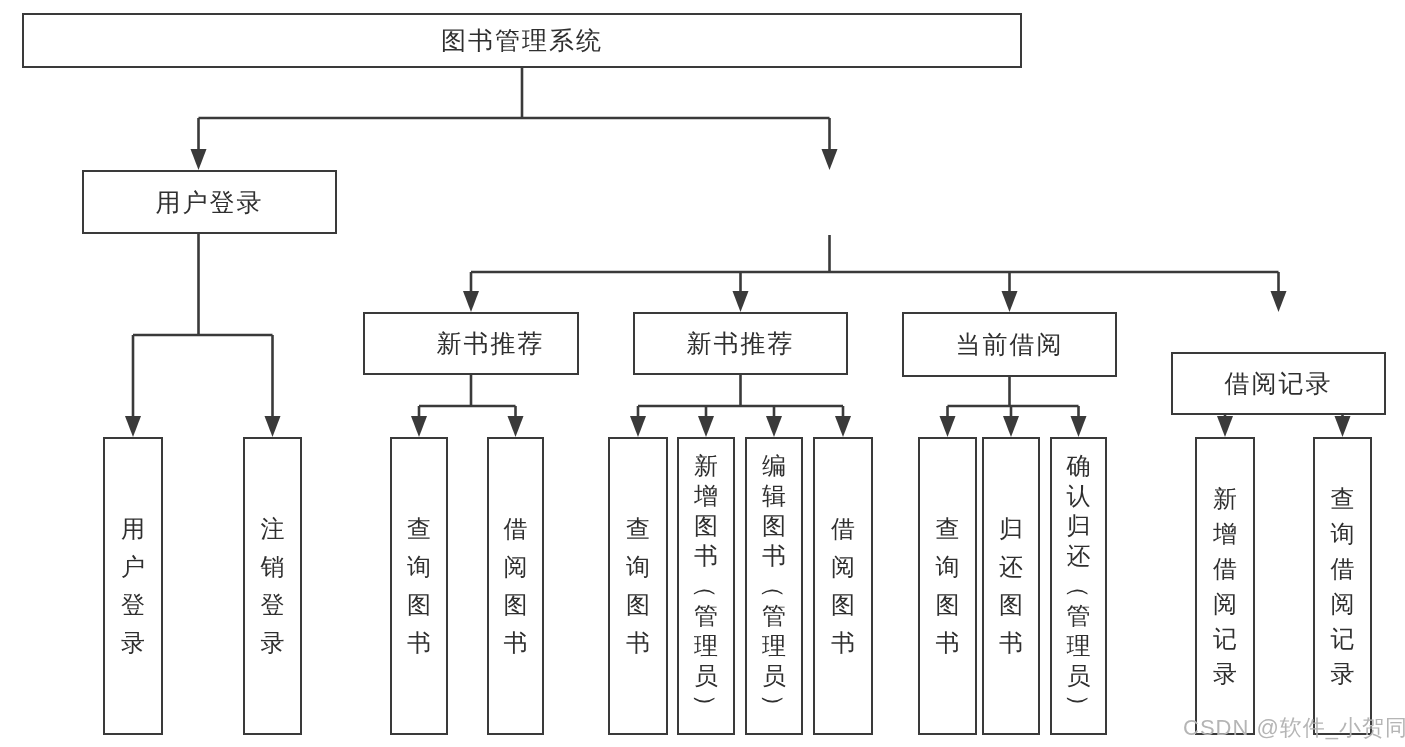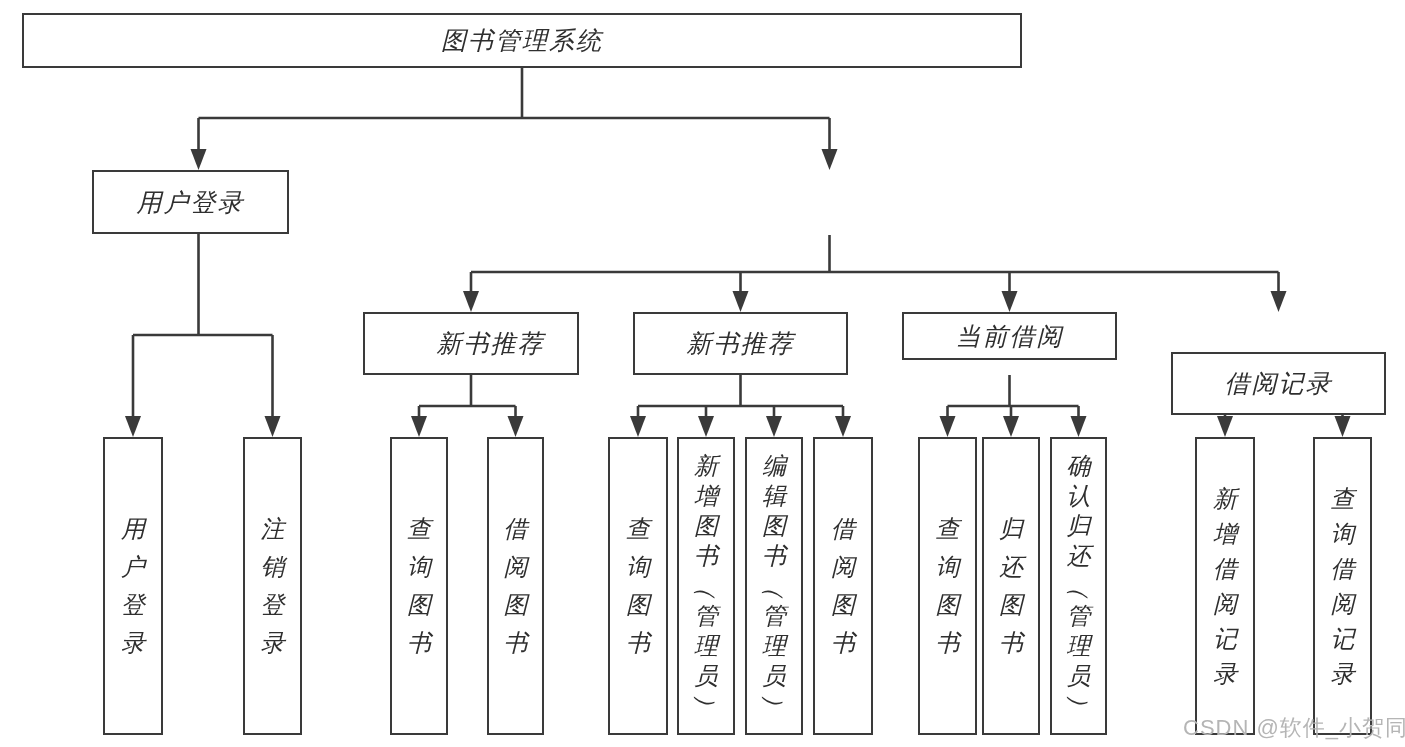--- a/index.html
+++ b/index.html
@@ -19,21 +19,20 @@
   }
   .node {
     position: absolute;
     box-sizing: border-box;
     border: 2.5px solid var(--line, #3a3a3a);
     background: #ffffff;
     color: var(--text, #2f2f2f);
     display: flex;
     align-items: center;
     justify-content: center;
-    font-style: italic;
   }
   .node.h {
     font-size: 25px;
     letter-spacing: 2px;
     white-space: nowrap;
   }
   .node.v .vstack {
     display: flex;
     flex-direction: column;
     align-items: center;
@@ -113,28 +112,28 @@
       <line x1="1278.5" y1="375" x2="1278.5" y2="406" stroke="#3a3a3a" stroke-width="2.6"></line>
       <line x1="1225" y1="406" x2="1342.5" y2="406" stroke="#3a3a3a" stroke-width="2.6"></line>
       <line x1="1225" y1="406" x2="1225" y2="422" stroke="#3a3a3a" stroke-width="2.6"></line>
       <polygon points="1225,437 1217,416 1233,416" fill="#3a3a3a"></polygon>
       <line x1="1342.5" y1="406" x2="1342.5" y2="422" stroke="#3a3a3a" stroke-width="2.6"></line>
       <polygon points="1342.5,437 1334.5,416 1350.5,416" fill="#3a3a3a"></polygon>
     </svg>
 
   <div class="node h" style="left: 22px; top: 13px; width: 1000px; height: 55px;">图书管理系统</div>
 
-  <div class="node h" style="left: 92px; top: 170px; width: 197px; height: 64px;">用户登录</div>
+  <div class="node h" style="left: 82px; top: 170px; width: 255px; height: 64px;">用户登录</div>
 
 
   <div class="node h" style="left: 363px; top: 312px; width: 216px; height: 63px; padding-left: 39px;">新书推荐</div>
 
   <div class="node h" style="left: 633px; top: 312px; width: 215px; height: 63px;">新书推荐</div>
 
-  <div class="node h" style="left: 902px; top: 312px; width: 215px; height: 48px;">当前借阅</div>
+  <div class="node h" style="left: 902px; top: 312px; width: 215px; height: 65px;">当前借阅</div>
 
   <div class="node h" style="left: 1171px; top: 312px; width: 215px; height: 63px; margin-top: 40px;">借阅记录</div>
 
   <div class="node v" style="left: 103px; top: 437px; width: 60px; height: 298px;">
       <div class="vstack" style="gap: 12px;">
         <span>用</span>
         <span>户</span>
         <span>登</span>
         <span>录</span>
       </div>

